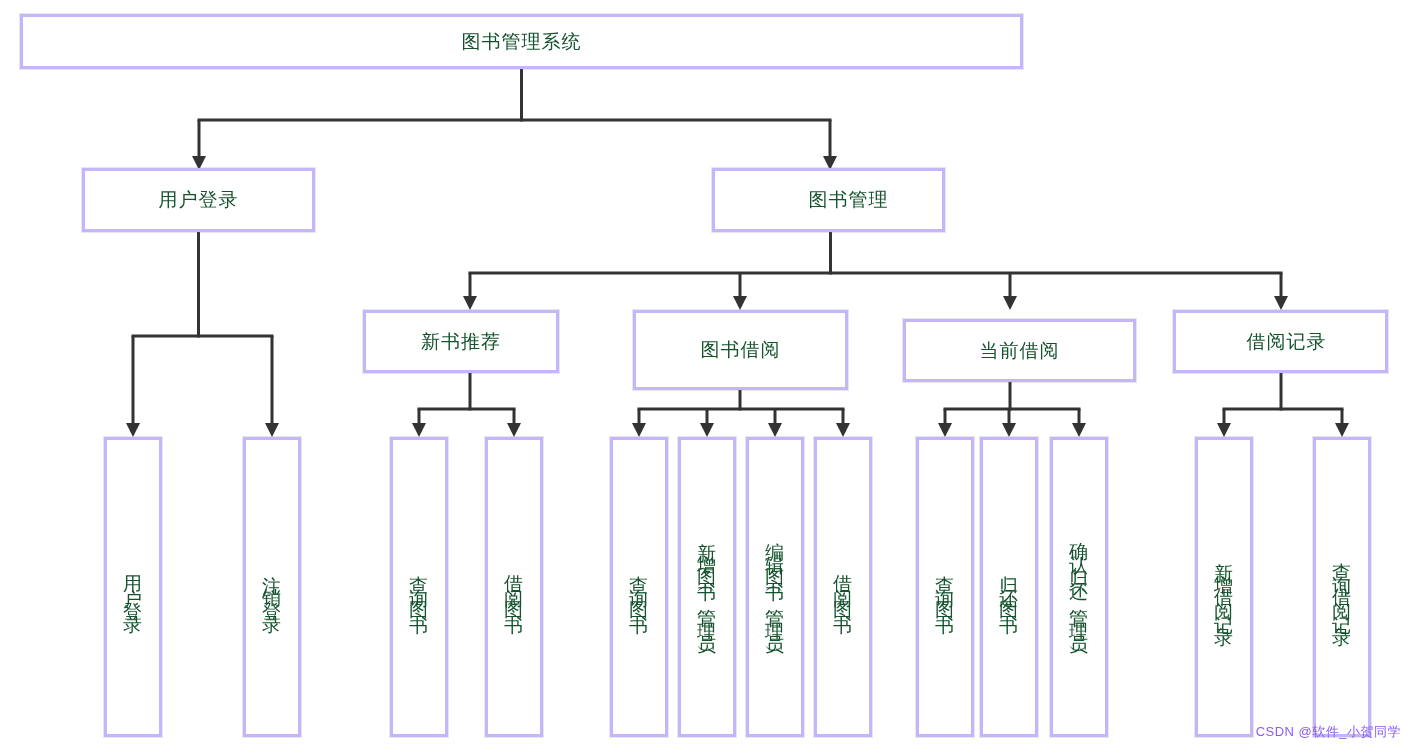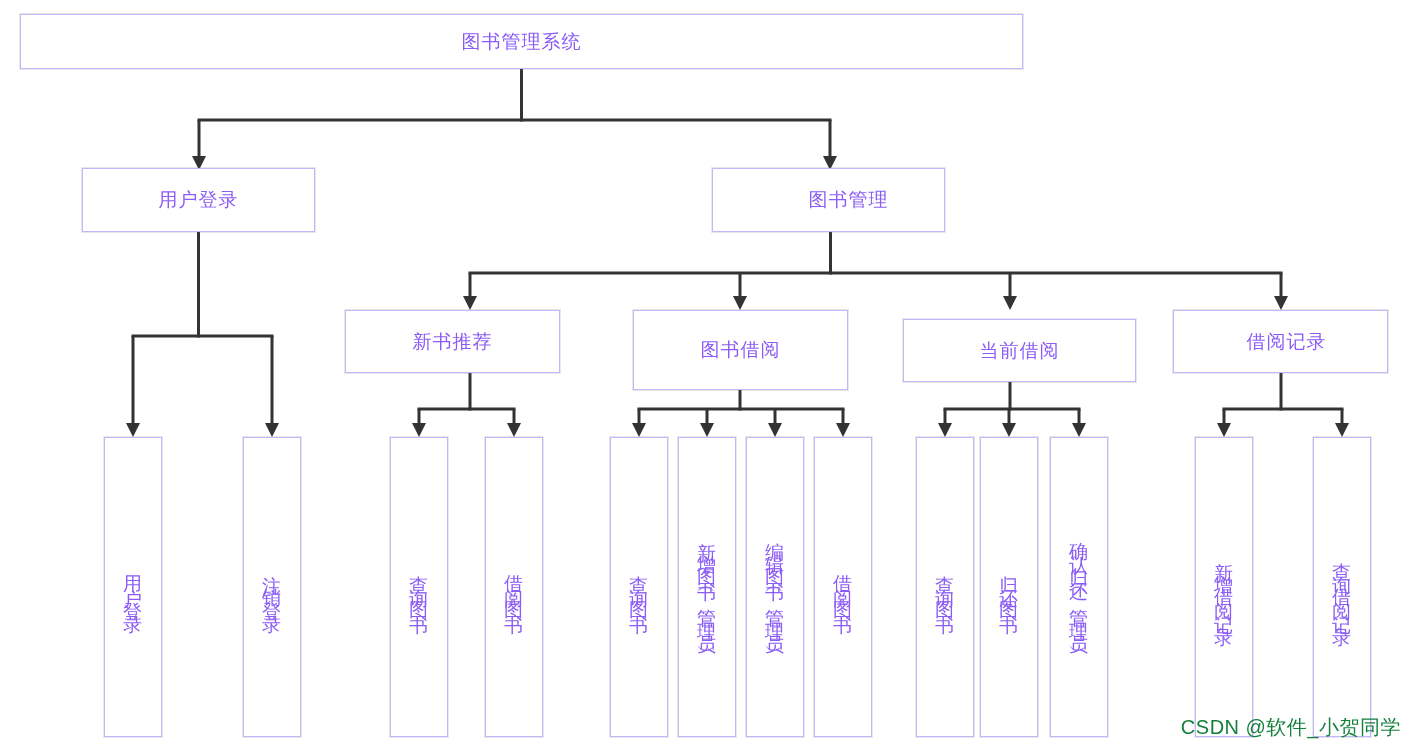--- a/index.html
+++ b/index.html
@@ -7,55 +7,55 @@
     position:relative;
     width:1405px;height:747px;
     background:#ffffff;
     font-family:"Liberation Sans","DejaVu Sans",sans-serif;
     overflow:hidden;
   }
   .connectors{position:absolute;left:0;top:0;z-index:1;}
   .node{
     position:absolute;
     box-sizing:border-box;
-    border:1px solid #c4b5fd;
+    border:3px solid #c4b5fd;
     background:#ffffff;
-    color:#8b5cf6;
+    color:#14532d;
     display:flex;align-items:center;justify-content:center;
     text-align:center;
     z-index:2;
     box-shadow:0 0 0 1px rgba(120,120,120,0.18);
   }
   .hnode{font-size:19px;letter-spacing:1px;}
   .leaf{
     writing-mode:vertical-rl;
     text-orientation:mixed;
     font-size:19px;
     letter-spacing:0.7em;
     line-height:1;
   }
   
   .n-root   {left:20px;  top:14px;  width:1003px; height:55px;}
   .n-l2a    {left:82px;  top:168px; width:233px;  height:64px;}
   .n-l2b    {left:712px; top:168px; width:233px;  height:64px;padding-left:40px;}
-  .n-l3a    {left:345px; top:310px; width:215px;  height:63px;}
+  .n-l3a    {left:363px; top:310px; width:196px;  height:63px;}
   .n-l3b    {left:633px; top:310px; width:215px;  height:80px;}
   .n-l3c    {left:903px; top:319px; width:233px;  height:63px;}
   .n-l3d    {left:1173px;top:310px; width:215px;  height:63px;padding-left:12px;}
   .lf{top:437px;width:58px;height:300px;}
   .n-g1a{left:104px;} .n-g1b{left:243px;}
   .n-g2a{left:390px;} .n-g2b{left:485px;}
   .n-g3a{left:610px;} .n-g3b{left:678px;} .n-g3c{left:746px;} .n-g3d{left:814px;}
   .n-g4a{left:916px;} .n-g4b{left:980px;} .n-g4c{left:1050px;}
   .n-g5a{left:1195px;}.n-g5b{left:1313px;}
   .watermark{
     position:absolute;
     right:4px;bottom:6px;
-    font-size:20px;
-    color:#15803d;
+    font-size:13px;
+    color:#8b5cf6;
     z-index:3;
     letter-spacing:0.5px;
   }
 </style>
 </head>
 <body>
 
 <div class="stage">
 
   <svg class="connectors" width="1405" height="747" viewBox="0 0 1405 747">

